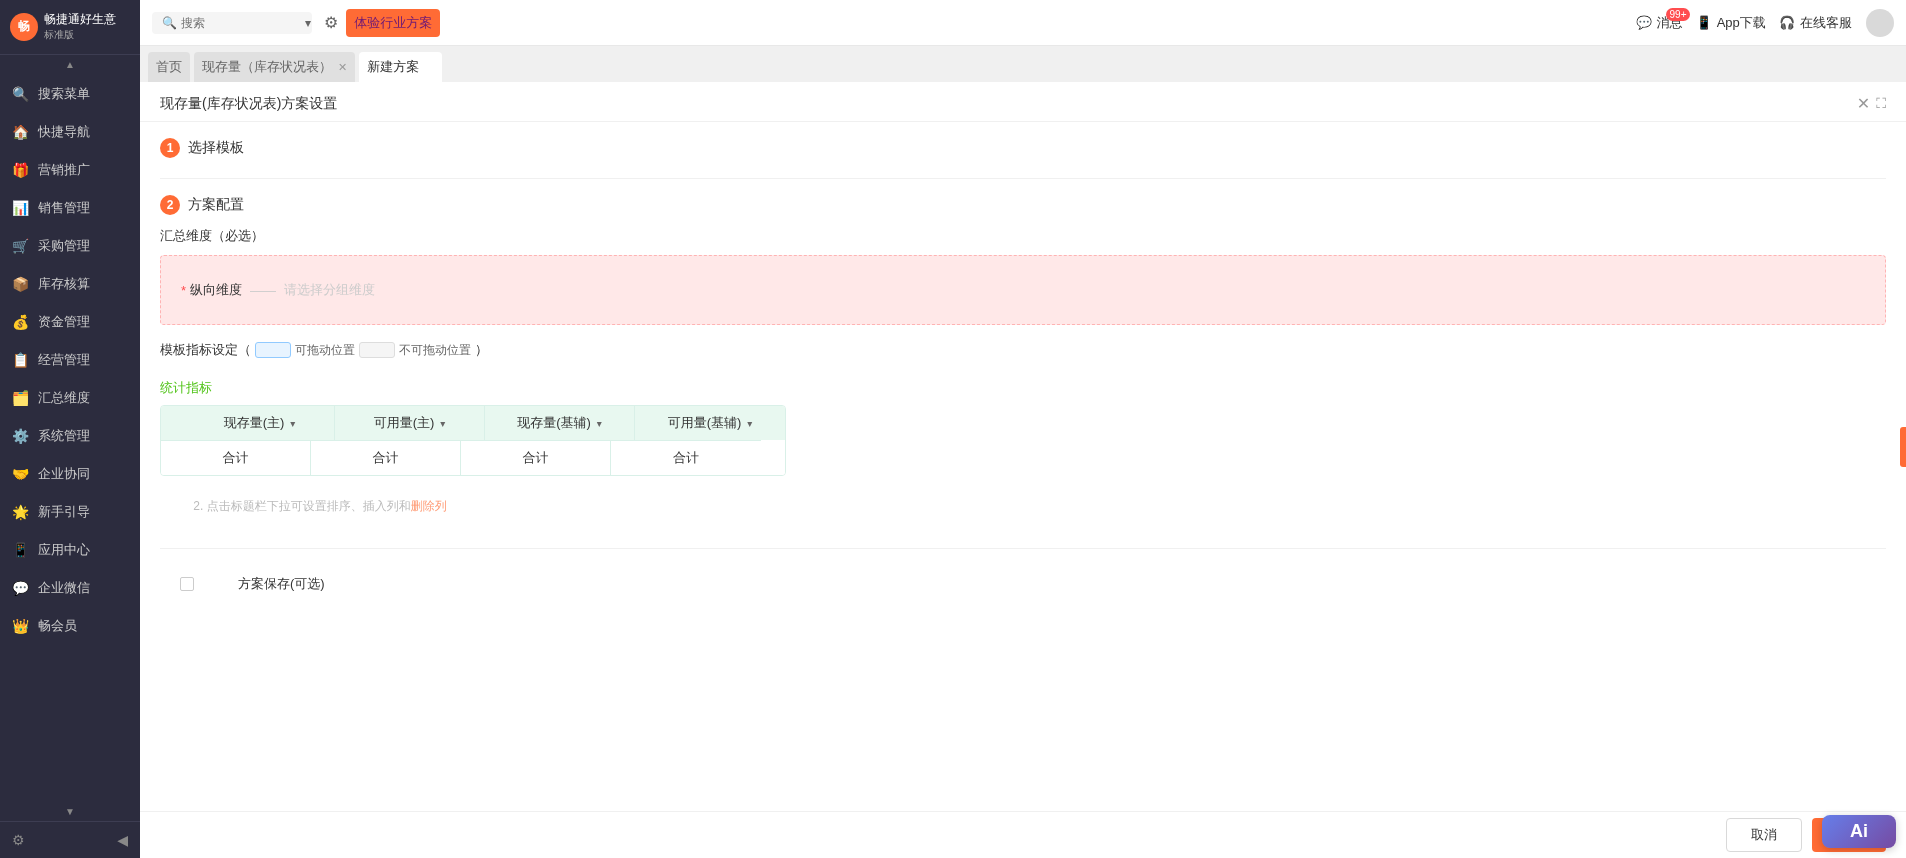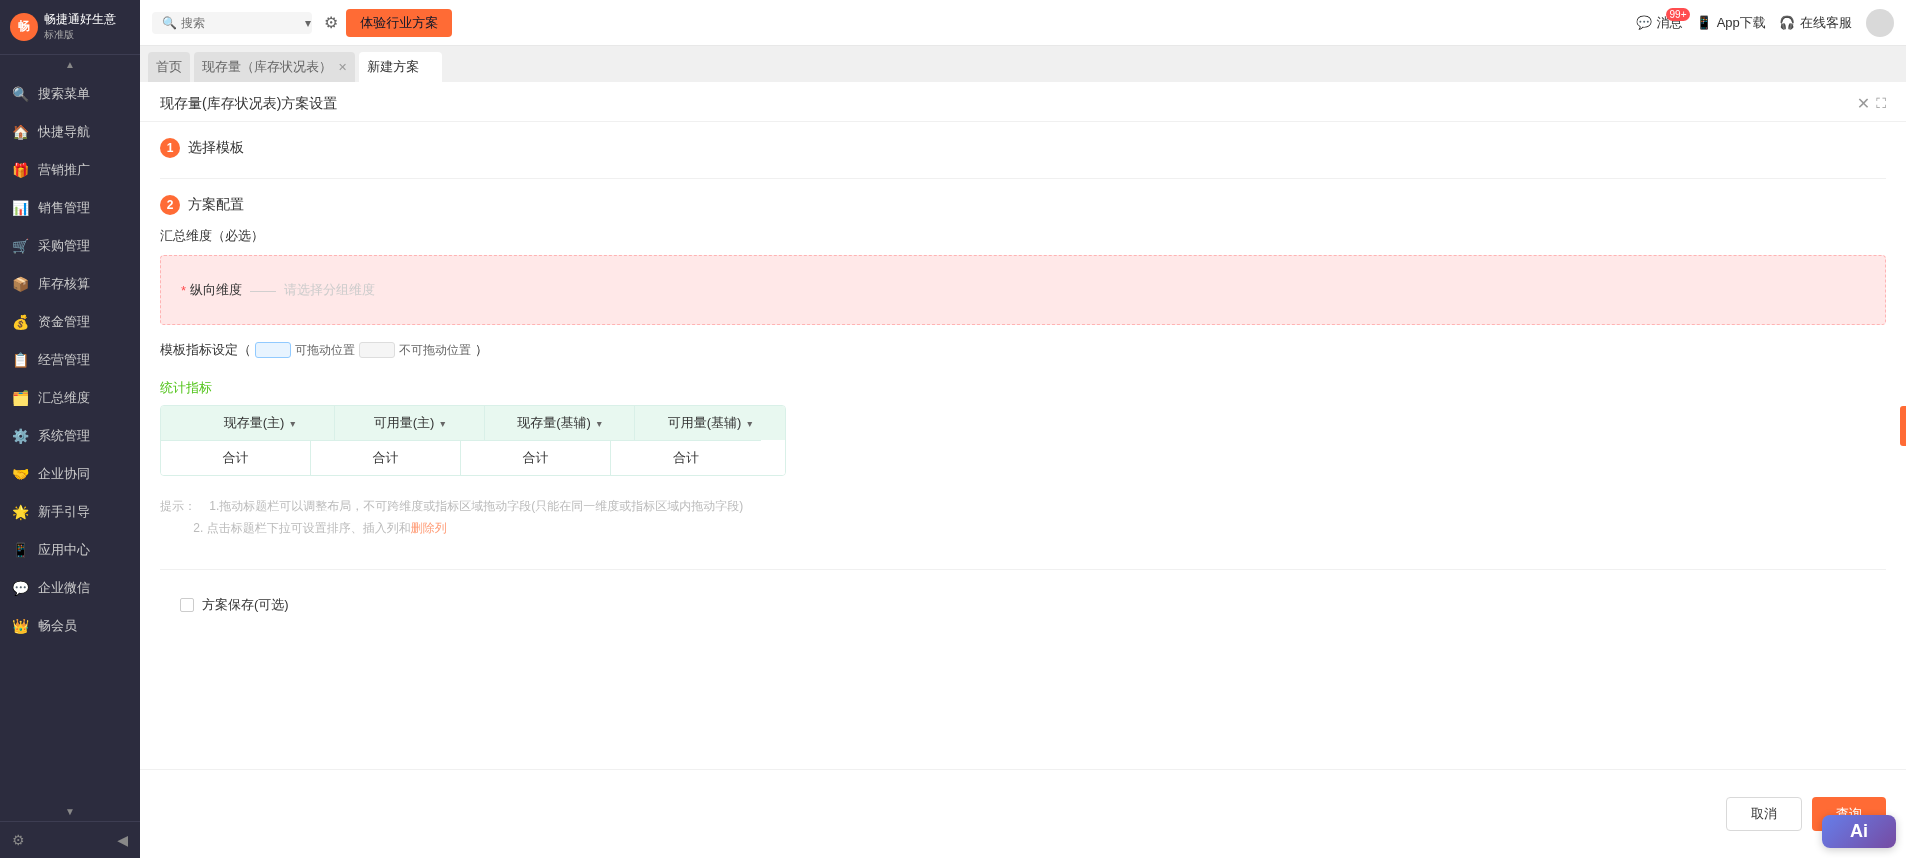--- a/index.html
+++ b/index.html
@@ -88,22 +88,22 @@
     }
     .topbar-search input {
       border: none; background: transparent; outline: none;
       font-size: 12px; color: #333; width: 120px;
     }
     .topbar-dropdown-btn {
       background: none; border: none; cursor: pointer; color: #666; font-size: 12px;
     }
     .topbar-gear { color: #666; font-size: 16px; cursor: pointer; margin-left: 4px; }
     .topbar-industry-btn {
-      background: #ff6b35; color: #0f172a; border: none;
-      padding: 5px 14px; border-radius: 4px; cursor: pointer; font-size: 13px; font-family: Liberation Mono, monospace;
+      background: #ff6b35; color: #701a75; border: none;
+      padding: 5px 8px; border-radius: 4px; cursor: pointer; font-size: 13px; font-family: Liberation Mono, monospace;
     }
     .topbar-spacer { flex: 1; }
     .topbar-right { display: flex; align-items: center; gap: 14px; }
     .topbar-msg { display: flex; align-items: center; gap: 4px; color: #333; font-size: 13px; cursor: pointer; position: relative; }
     .badge { background: #ff4d4f; color: white; font-size: 10px; border-radius: 8px; padding: 1px 4px; position: absolute; top: -6px; right: -8px; }
     .topbar-app { display: flex; align-items: center; gap: 4px; color: #333; font-size: 13px; cursor: pointer; }
     .topbar-service { display: flex; align-items: center; gap: 4px; color: #333; font-size: 13px; cursor: pointer; }
     .topbar-avatar { width: 28px; height: 28px; border-radius: 50%; background: #d9d9d9; }
 
     
@@ -267,26 +267,26 @@
 
     
     .save-option {
       display: flex; align-items: center; gap: 8px;
       padding: 10px 20px;
     }
     .checkbox-box {
       width: 14px; height: 14px; border: 1px solid #ccc;
       border-radius: 2px; cursor: pointer;
     }
-    .save-label { font-size: 13px; color: #333; }
+    .save-label { font-size: 13px; color: #333; margin-left: 36px; }
 
     
     .footer-actions {
       display: flex; justify-content: flex-end; gap: 10px;
-      padding: 27px 20px;
+      padding: 6px 20px;
       border-top: 1px solid #f0f0f0;
       background: #fff;
     }
     .btn-cancel {
       padding: 7px 24px; border: 1px solid #d9d9d9;
       background: #fff; border-radius: 4px; cursor: pointer;
       font-size: 13px; color: #333;
     }
     .btn-query {
       padding: 7px 24px; border: none;
@@ -519,21 +519,20 @@
             <div class="stats-data-row">
               <div class="stats-data-cell">合计</div>
               <div class="stats-data-cell">合计</div>
               <div class="stats-data-cell">合计</div>
               <div class="stats-data-cell">合计</div>
             </div>
           </div>
         </div>
 
         <div class="tips-section">
-          <div class="tip-item">提示：&nbsp;&nbsp;&nbsp;&nbsp;1.拖动标题栏可以调整布局，不可跨维度或指标区域拖动字段(只能在同一维度或指标区域内拖动字段)</div>
           <div class="tip-item">&nbsp;&nbsp;&nbsp;&nbsp;&nbsp;&nbsp;&nbsp;&nbsp;&nbsp;&nbsp;2. 点击标题栏下拉可设置排序、插入列和<span class="highlight">删除列</span></div>
         </div>
       </div>
 
       <hr class="divider">
 
       <div class="save-option">
         <div class="checkbox-box"></div>
         <span class="save-label">方案保存(可选)</span>
       </div>

